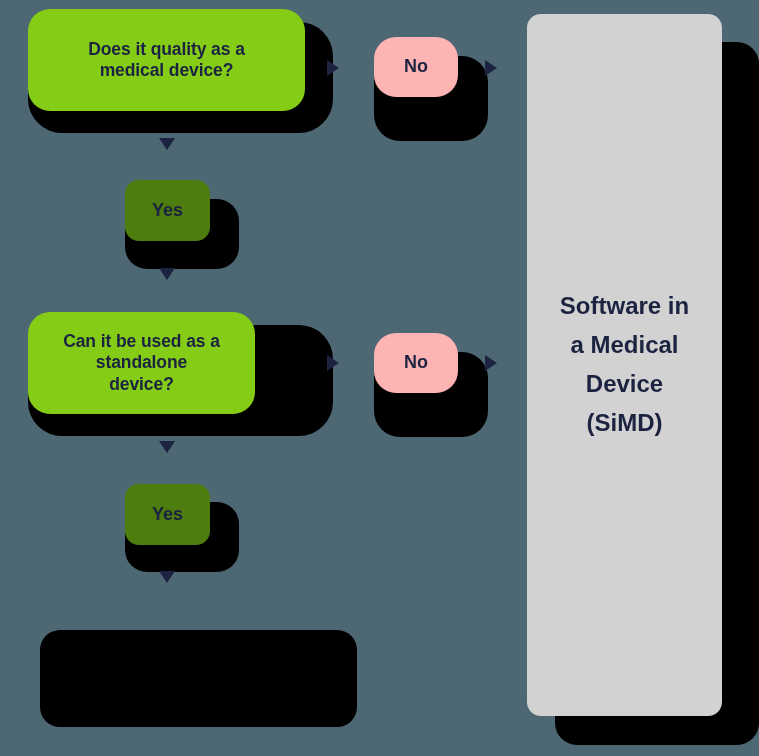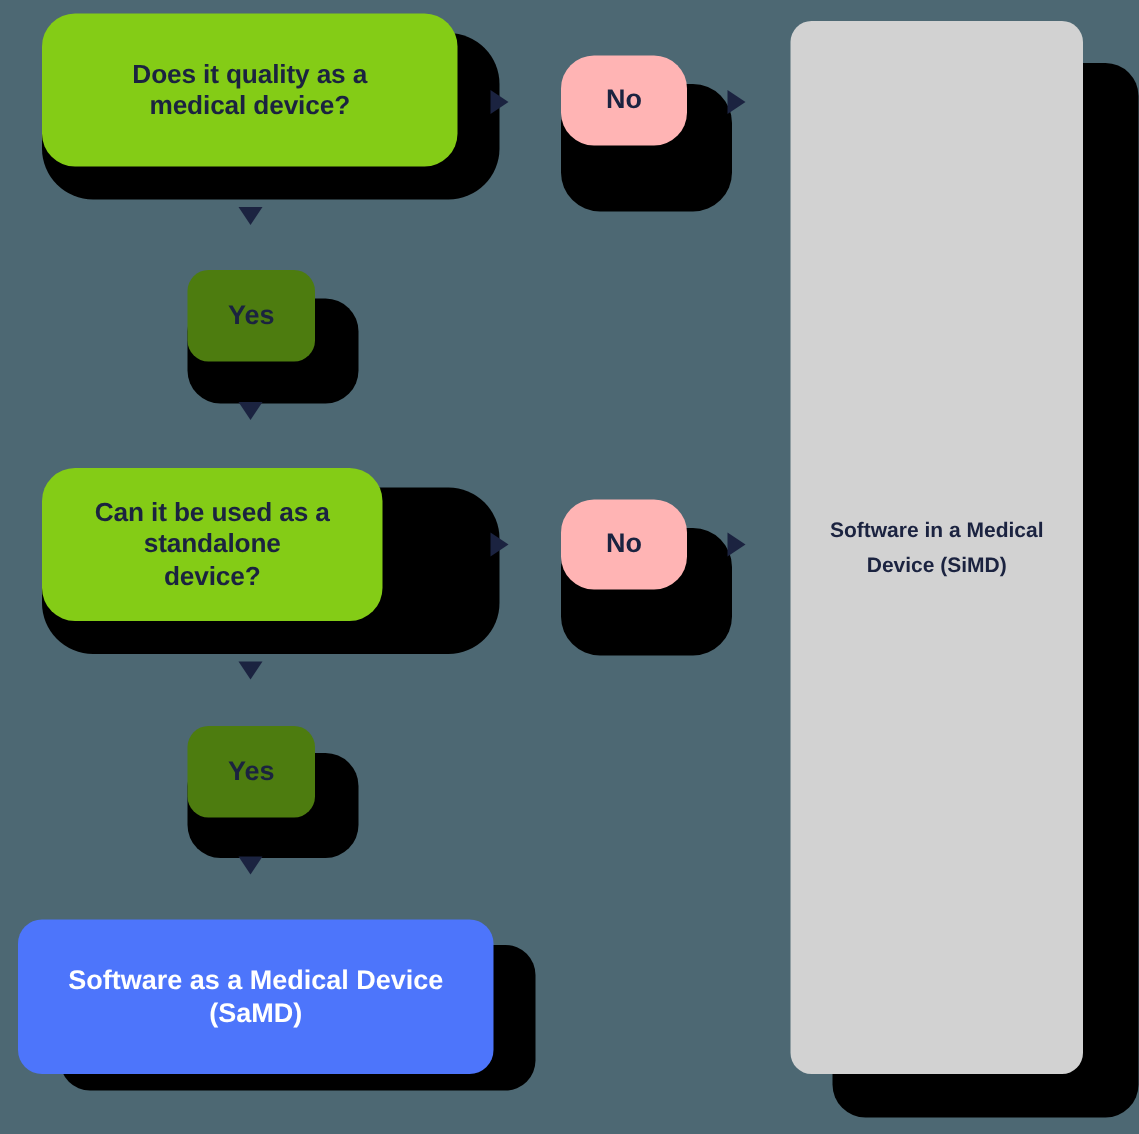--- a/index.html
+++ b/index.html
@@ -74,21 +74,21 @@
     font-size: 18px;
     padding: 0 26px;
   }
   .samd-shadow {
     border-radius: 20px;
   }
 
   .simd-card {
     background: #d2d2d2;
     border-radius: 14px;
-    font-size: 14px;
+    font-size: 24px;
     color: #1b2340;
     padding: 0 26px;
     line-height: 1.62;
   }
   .simd-shadow {
     border-radius: 22px;
   }
 
   
   .arrow {
@@ -152,22 +152,19 @@
   <div class="arrow arrow-down" style="left:159px; top:441px;"></div>
 
   <div class="shadow yes-shadow" style="left:125px; top:502px; width:114px; height:70px;"></div>
   <div class="node yes-card" style="left:125px; top:484px; width:85px; height:61px;">
     <span>Yes</span>
   </div>
 
   <div class="arrow arrow-down" style="left:159px; top:571px;"></div>
 
   <div class="shadow samd-shadow" style="left:40px; top:630px; width:317px; height:97px;"></div>
-  <div class="node samd-card" style="left:12px; top:613px; width:317px; height:103px;">
-    <span>Software as a Medical Device (SaMD)</span>
-  </div>
 
   <div class="shadow simd-shadow" style="left:555px; top:42px; width:204px; height:703px;"></div>
   <div class="node simd-card" style="left:527px; top:14px; width:195px; height:702px;">
     <span>Software in a Medical Device (SiMD)</span>
   </div>
 
 </div>
 
 </body></html>

